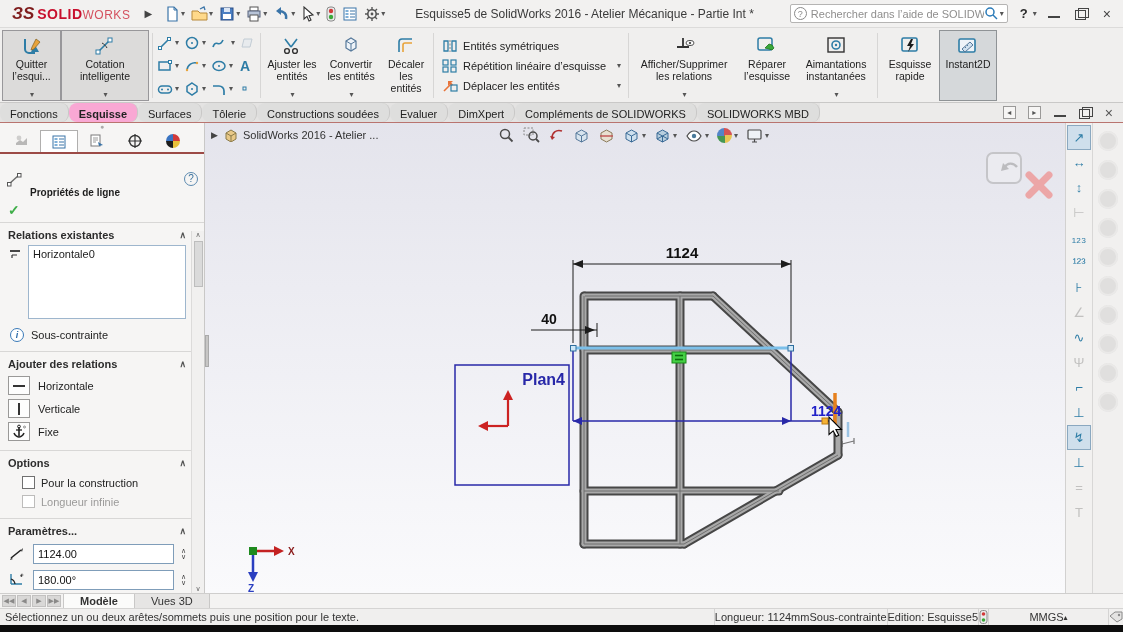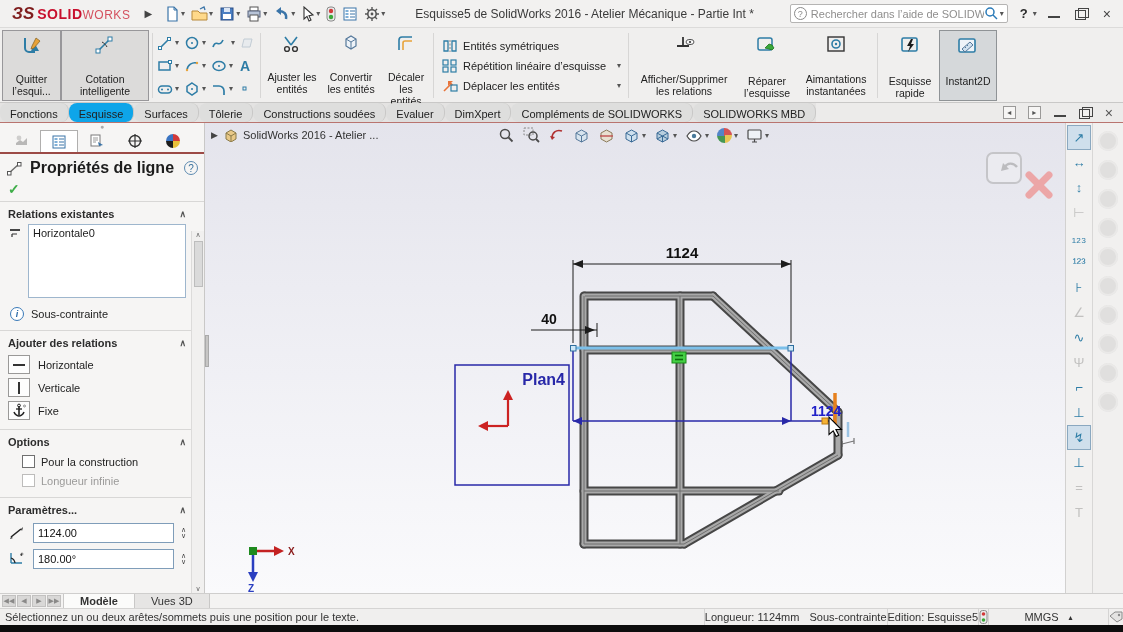--- a/index.html
+++ b/index.html
@@ -24,51 +24,51 @@
   .winbtns { display:flex; align-items:center; gap:14px; margin:0 8px 0 10px; color:#444; }
   .wb { width:14px; height:12px; position:relative; cursor:pointer; }
   .wb.min:after { content:""; position:absolute; left:1px; right:1px; bottom:2px; border-bottom:2px solid #444; }
   .wb.rest:before { content:""; position:absolute; left:0; bottom:0; width:9px; height:8px; border:1px solid #444; background:#f2f1f0; }
   .wb.rest:after { content:""; position:absolute; left:3px; top:0; width:9px; height:8px; border:1px solid #444; }
   .wb.close { font-size:14px; line-height:12px; text-align:center; width:auto; }
 
   
   .ribbon { height:75px; display:flex; align-items:stretch; background:#f0efee; border-bottom:1px solid #c9c8c7; padding:2px 2px 1px 2px; }
   .rsep { width:1px; background:#d7d6d5; margin:3px 3px; }
-  .bigbtn { display:flex; flex-direction:column; align-items:center; justify-content:flex-start; text-align:center; font-size:10.5px; line-height:1.15; color:#222; padding:3px 2px 1px 2px; border:1px solid transparent;gap:17px; }
+  .bigbtn { display:flex; flex-direction:column; align-items:center; justify-content:flex-start; text-align:center; font-size:10.5px; line-height:1.15; color:#222; padding:3px 2px 1px 2px; border:1px solid transparent; }
   .bigbtn .bicon { height:24px; display:flex; align-items:center; justify-content:center; }
   .bigbtn .darr { margin-top:auto; }
   .bigbtn.framed { background:#dcdbda; border:1px solid #98979a; }
   .bigbtn.pressed { background:#d5d8da; border:1px solid #8f9396; }
   .sgrid { display:grid; grid-template-rows:repeat(3,23px); grid-auto-flow:column; column-gap:3px; align-self:center; }
   .scell { display:flex; align-items:center; gap:1px; padding:0 1px; }
   .stack3 { display:flex; flex-direction:column; justify-content:center; gap:3px; padding:0 4px; }
   .srow { display:flex; align-items:center; gap:5px; white-space:nowrap; }
   .srow .darr { margin-left:auto; }
   .iconbox { width:17px; height:17px; display:flex; align-items:center; justify-content:center; }
 
   
   .cmdtabs { height:20px; display:flex; align-items:stretch; background:#e4e3e2; border-bottom:1px solid #b9746f; font-size:11px; }
   .ctab { padding:2px 10px 0 10px; border-right:1px solid #c9c8c7; color:#222; display:flex; align-items:center; background:#dededd;border-radius:8px; }
-  .ctab.active { background:#0ea5e9; font-weight:normal; }
+  .ctab.active { background:#f9a8d4; font-weight:bold; }
   .ctab-space { flex:1; background:#ecebea; }
   .ctl { display:flex; align-items:center; gap:12px; padding-right:10px; background:#ecebea; color:#555; }
   .ctl .pane-arrow { width:13px; height:13px; border:1px solid #9a9998; font-size:8px; display:flex; align-items:center; justify-content:center; background:#f6f5f4; }
 
   
   .main { height:470px; display:flex; }
 
   
   .sidebar { width:205px; background:#f6f5f4; border-right:1px solid #c9c8c7; position:relative; font-size:11px; }
   .split-dot { height:7px; display:flex; align-items:center; justify-content:center; color:#aaa; font-size:7px; }
   .ptabs { height:24px; display:flex; border-bottom:2px solid #9c4a46; padding-left:2px; }
   .ptab { width:38px; display:flex; align-items:center; justify-content:center; border:1px solid transparent; }
   .ptab.active { background:#fff; border:1px solid #b0afae; border-bottom:none; }
   .phead { display:flex; align-items:center; gap:6px; padding:5px 6px 2px 6px; }
-  .phead .t { font-weight:bold; color:#1d1d1d; font-size:16px; flex:1; }
+  .phead .t { font-weight:bold; color:#1d1d1d; font-size:10px; flex:1;margin-top:28px; }
   .qcirc { width:14px; height:14px; border:1px solid #5c8ab0; border-radius:50%; color:#39719c; font-size:10px; display:flex; align-items:center; justify-content:center; }
   .pcheck { padding:2px 8px 4px 8px; color:#3fae49; font-size:14px; font-weight:bold; border-bottom:1px solid #d8d7d6; }
   .sect { border-bottom:1px solid #d8d7d6; padding:4px 18px 7px 8px; }
   .sect-h { display:flex; align-items:center; font-weight:bold; color:#2c2c2c; padding:2px 0 4px 0; }
   .sect-h .chev { margin-left:auto; color:#555; font-size:9px; }
   .relrow { display:flex; gap:4px; }
   .relicon { width:16px; padding-top:2px; flex:none; }
   .listbox { flex:1; height:74px; background:#fff; border:1px solid #9eb6cd; padding:2px 4px; color:#1c1c1c; }
   .inforow { display:flex; align-items:center; gap:7px; padding:9px 0 2px 2px; }
   .icirc { width:14px; height:14px; border-radius:50%; background:#fff; border:1px solid #3a7ab8; color:#2a6aa8; font-size:9px; font-weight:bold; font-style:italic; display:flex; align-items:center; justify-content:center; }
@@ -106,21 +106,21 @@
   
   .modeltabs { height:15px; display:flex; align-items:stretch; background:#f4f3f2; border-top:1px solid #cfcecd; font-size:11px; }
   .navbtns { display:flex; gap:1px; padding:1px 2px; }
   .nb { width:14px; background:#d9d8d7; border:1px solid #c2c1c0; color:#8a8988; font-size:7px; display:flex; align-items:center; justify-content:center; }
   .mtab { padding:0 16px; display:flex; align-items:center; border-right:1px solid #c9c8c7; background:#e6e5e4; color:#333; }
   .mtab.active { background:#fbfbfa; font-weight:bold; border-left:1px solid #c9c8c7; }
 
   
   .statusbar { height:17px; display:flex; align-items:center; background:#f0efee; border-top:1px solid #d5d4d3; font-size:11px; color:#333; }
   .st-hint { flex:1; padding-left:5px; white-space:nowrap; overflow:hidden; }
-  .st-cell { padding:0 0; border-left:1px solid #d5d4d3; height:100%; display:flex; align-items:center; gap:10px; white-space:nowrap; }
+  .st-cell { padding:0 0; border-left:1px solid #d5d4d3; height:100%; display:flex; align-items:center; white-space:nowrap; }
   .blackbar { height:7px; background:#0d0d0d; }
   .tri-up { font-size:8px; color:#333; }
 </style>
 </head>
 <body>
 
 <div class="titlebar">
   <div class="logo">
     <span class="mark">ЗS</span>
     <span class="solid">SOLID</span>

